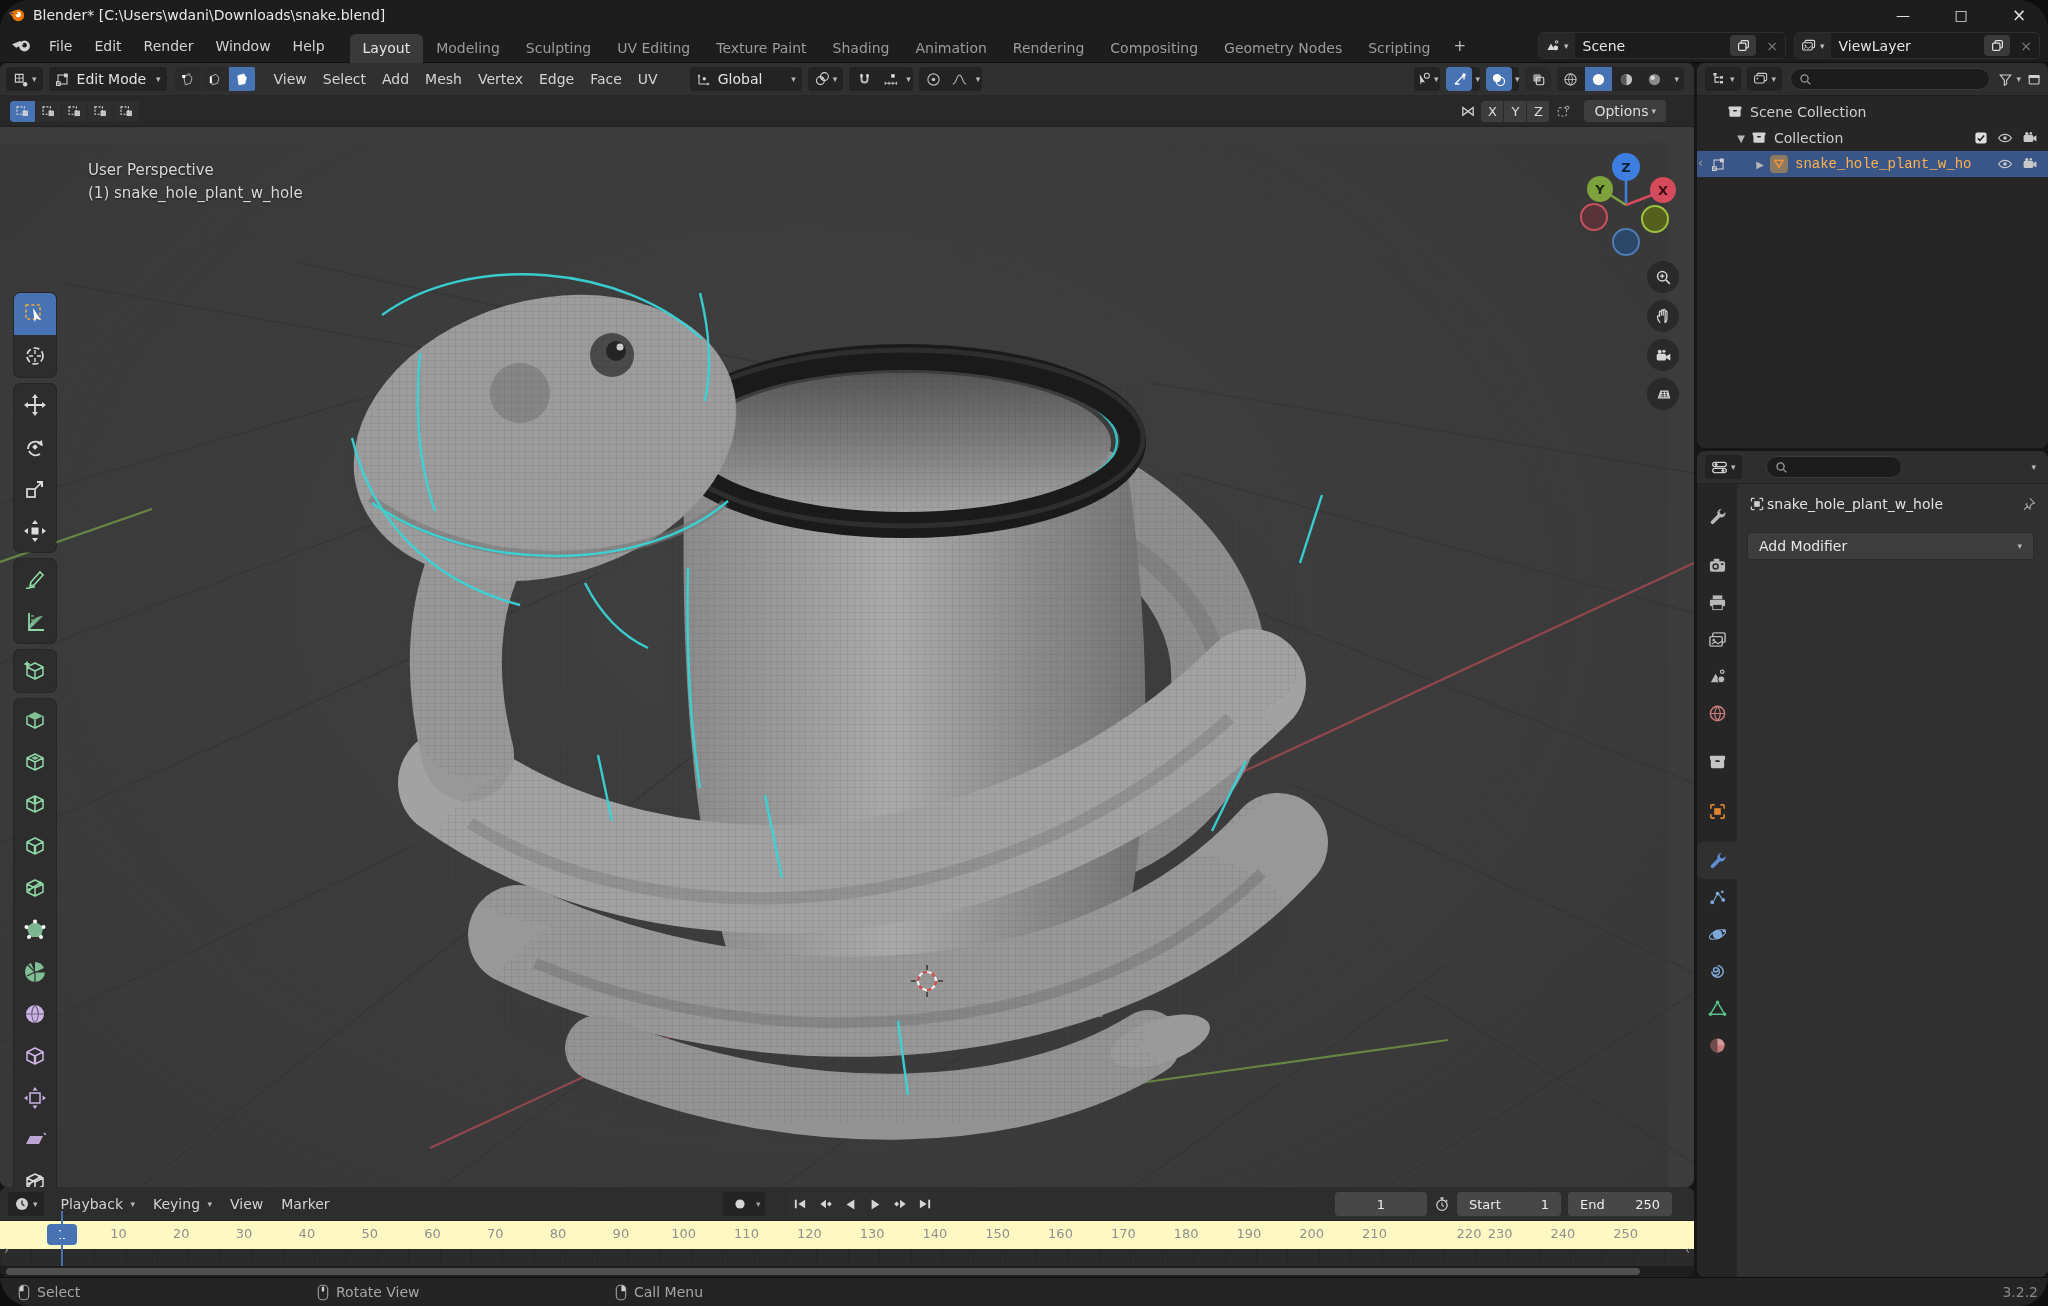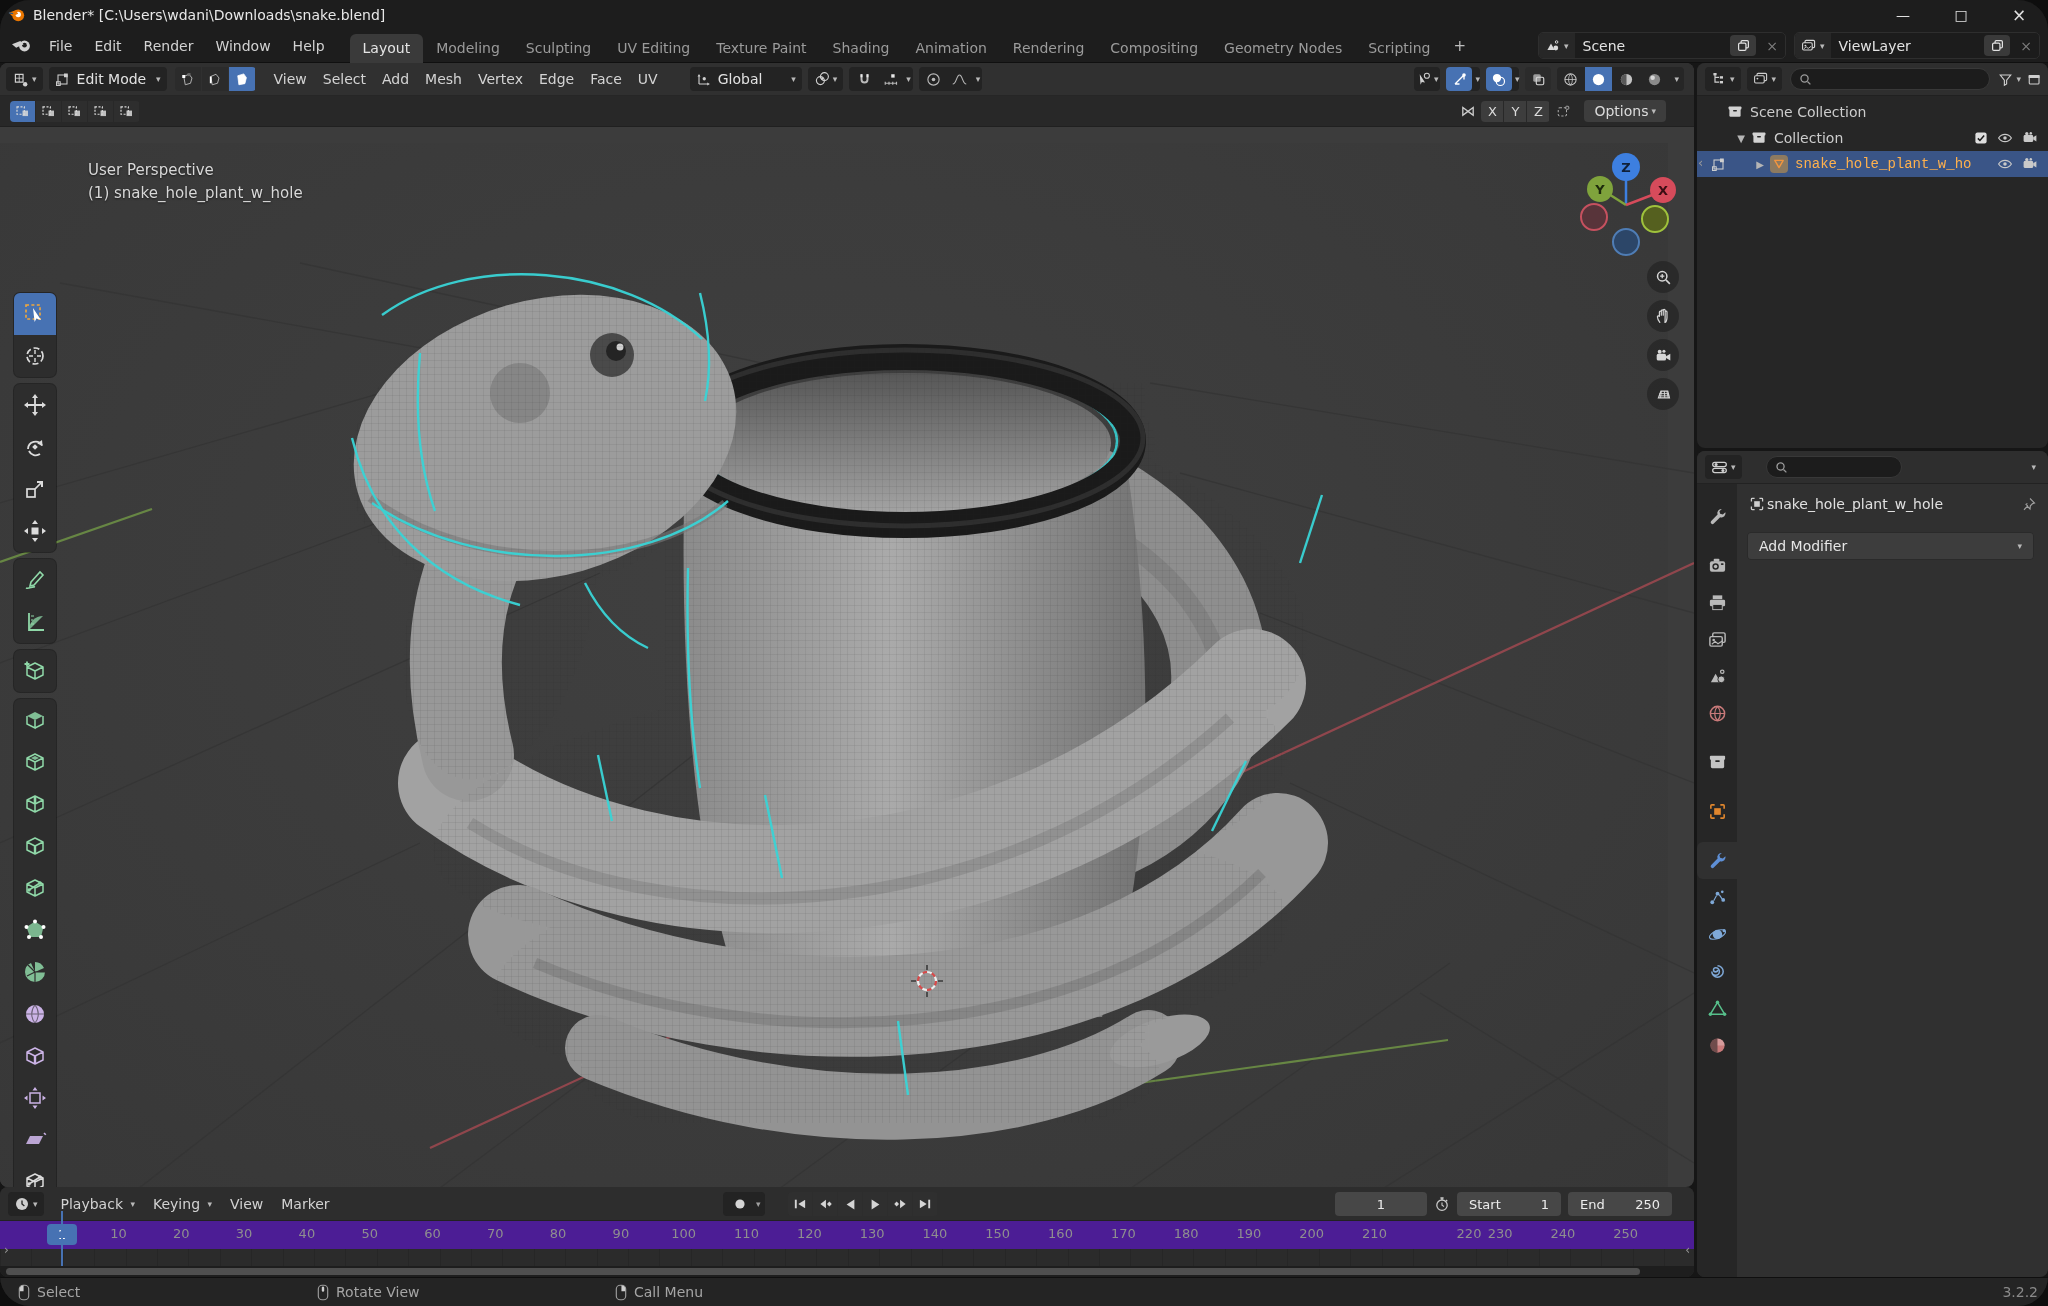--- a/index.html
+++ b/index.html
@@ -93,21 +93,21 @@
   .timeline{position:absolute;left:0;top:1187px;width:1694px;height:90px;background:#2b2b2b;border-radius:8px;overflow:hidden;}
   .tl-header{position:absolute;left:0;top:0;width:100%;height:34px;background:#2d2d2d;display:flex;align-items:center;border-bottom:1px solid #222;}
   .tl-menu{padding:0 9px;color:#d2d2d2;display:flex;align-items:center;height:24px;}
   .transport{position:absolute;left:788px;top:5px;display:flex;border-radius:4px;overflow:hidden;}
   .tbtn{width:24px;height:24px;background:#2f2f2f;display:flex;align-items:center;justify-content:center;margin-right:1px;}
   .recgrp{position:absolute;left:723px;top:5px;display:flex;background:#232323;border-radius:4px;height:24px;align-items:center;padding:0 4px;}
   .tl-fields{position:absolute;right:22px;top:5px;display:flex;align-items:center;gap:7px;}
   .field{background:#474747;border-radius:4px;height:24px;display:flex;align-items:center;justify-content:center;color:#ececec;font-size:13px;}
   .f-frame{width:92px;}
   .f-startend{width:104px;justify-content:space-between;padding:0 12px;}
-  .ruler{position:absolute;left:0;top:34px;width:100%;height:28px;background:#4c1d95;}
+  .ruler{position:absolute;left:0;top:34px;width:100%;height:28px;background:#fef9c3;}
   .tick{position:absolute;top:5px;transform:translateX(-50%);color:#8f8f8f;font-size:13px;}
   .cfbadge{position:absolute;left:47px;top:3px;width:30px;height:21px;background:#4772b3;border-radius:4px;color:#fff;font-size:13px;display:flex;align-items:center;justify-content:center;}
   .tracks{position:absolute;left:0;top:62px;width:100%;height:17px;background:#2b2b2b;background-image:repeating-linear-gradient(90deg,#262626 0px,#262626 1px,transparent 1px,transparent 31.4px);}
   .playhead{position:absolute;left:61px;top:24px;width:2px;height:55px;background:#4772b3;}
   .tl-scroll{position:absolute;left:0;top:79px;width:100%;height:11px;background:#1e1e1e;}
   .tl-scroll .handle{position:absolute;left:6px;top:2px;width:1634px;height:7px;background:#4f4f4f;border-radius:4px;}
   .tl-chev{position:absolute;color:#9a9a9a;font-size:12px;}
 
   
   .statusbar{position:absolute;left:0;top:1277px;width:2048px;height:29px;background:#242424;border-top:1px solid #0f0f0f;display:flex;align-items:center;color:#a5a5a5;}

